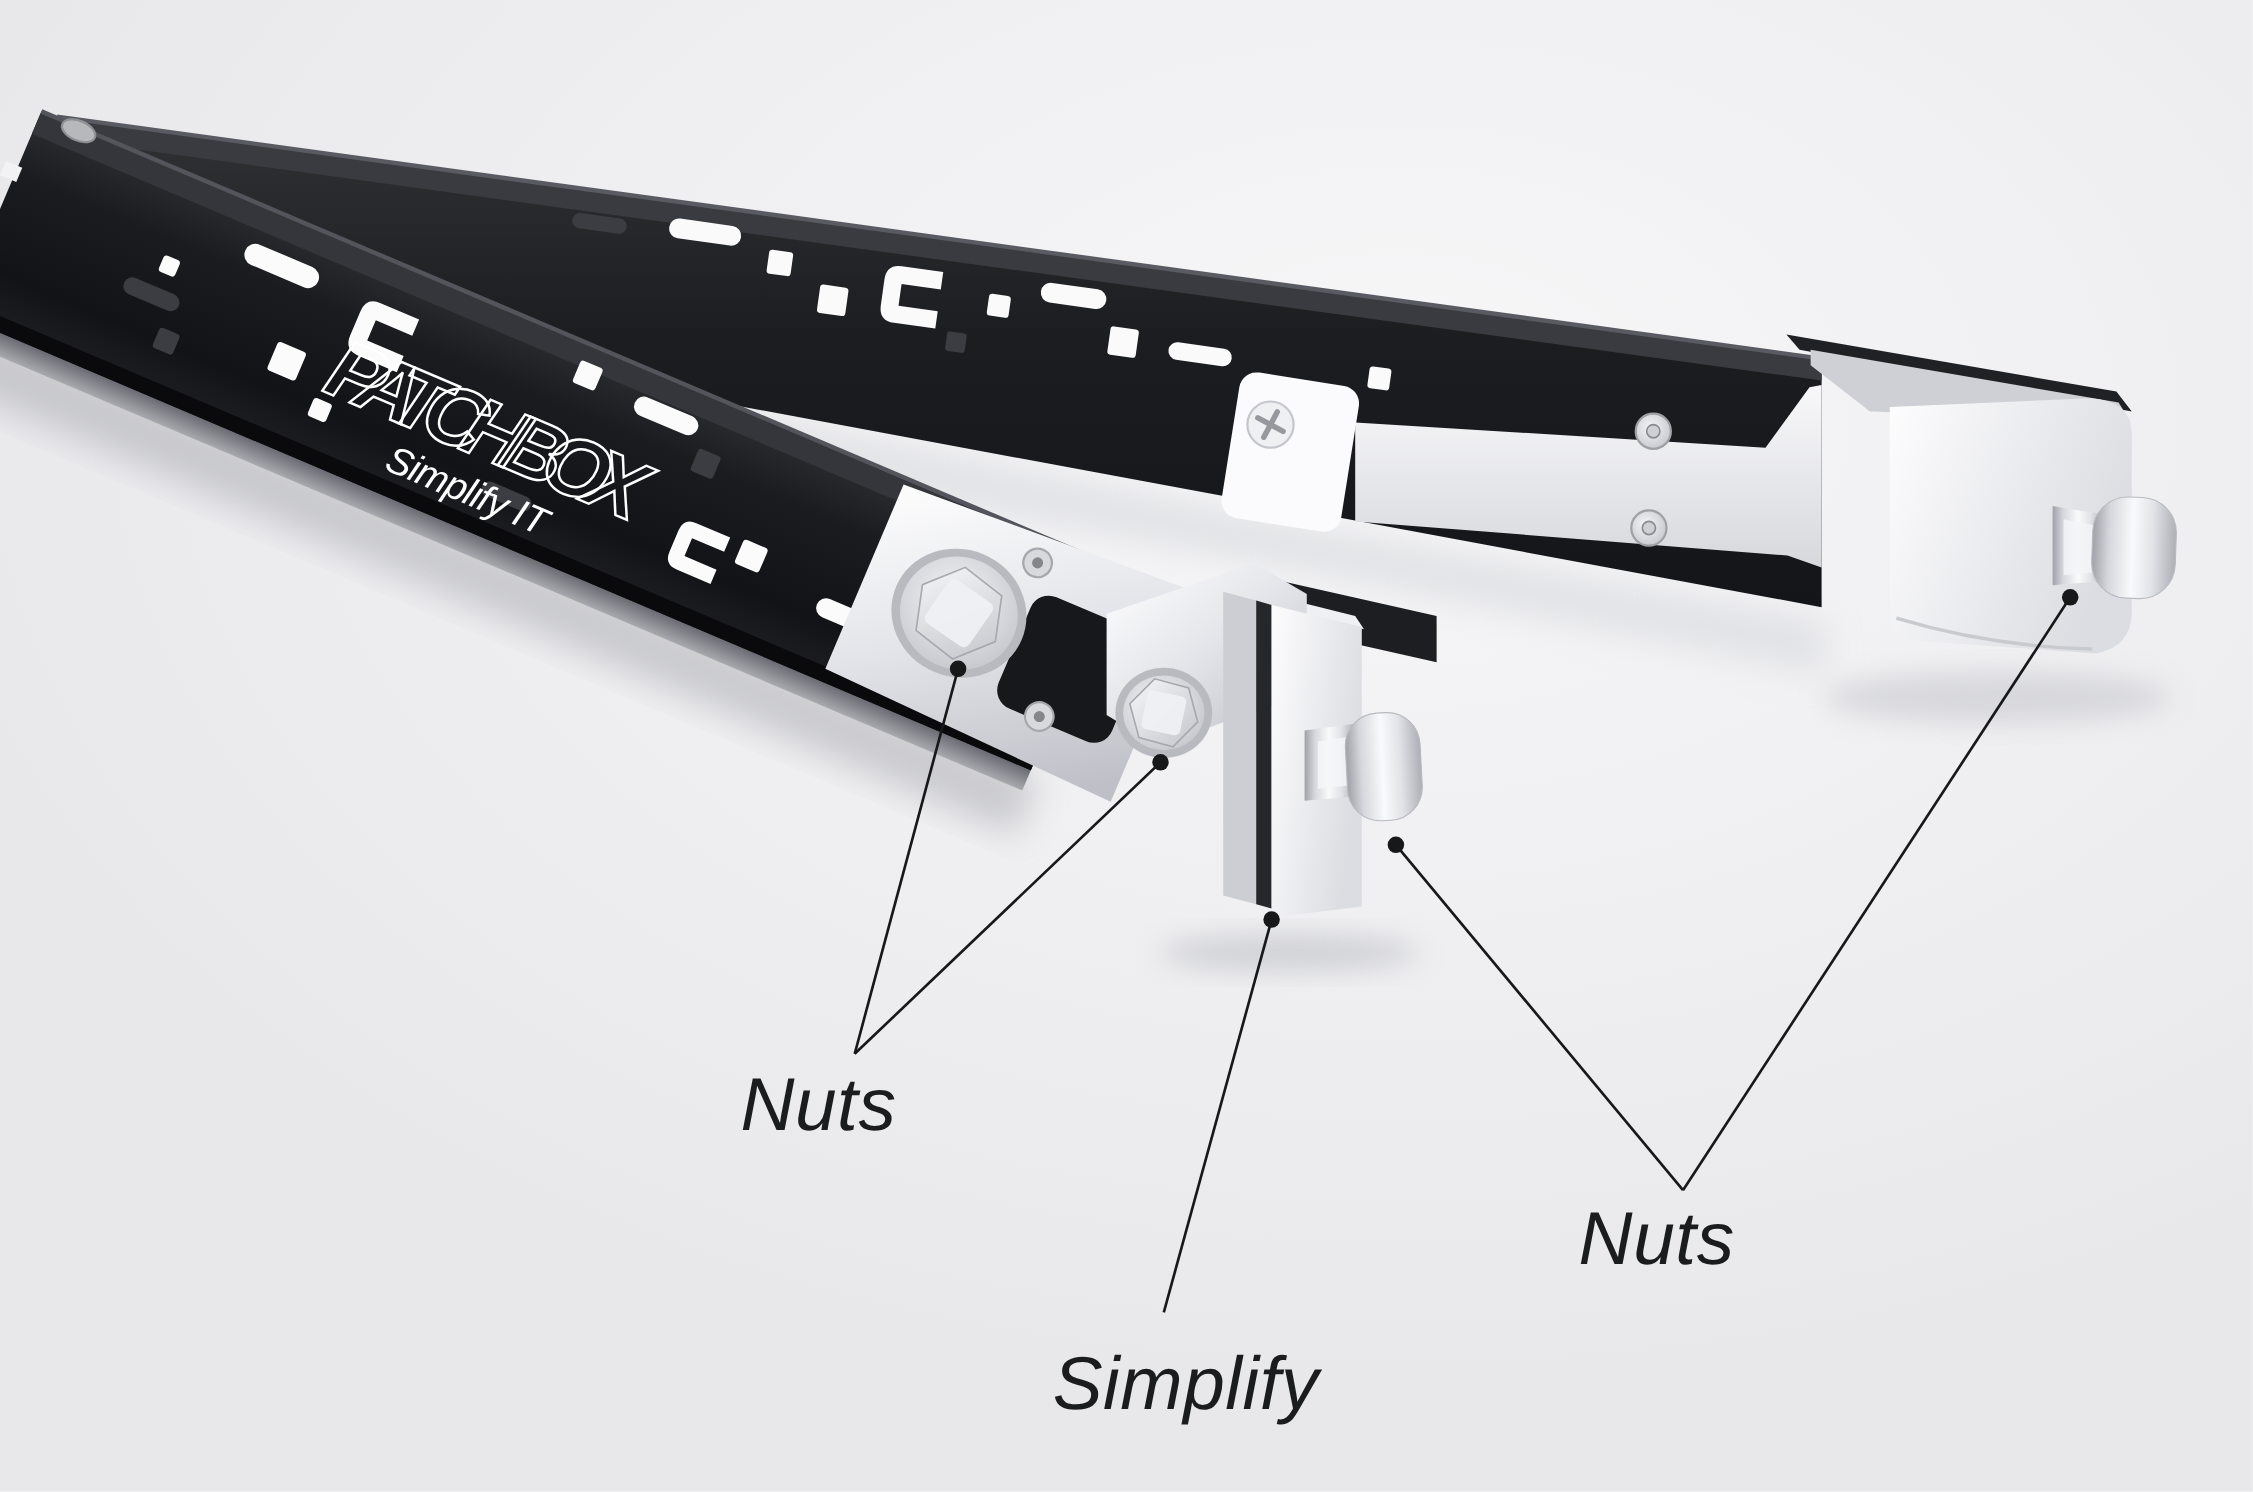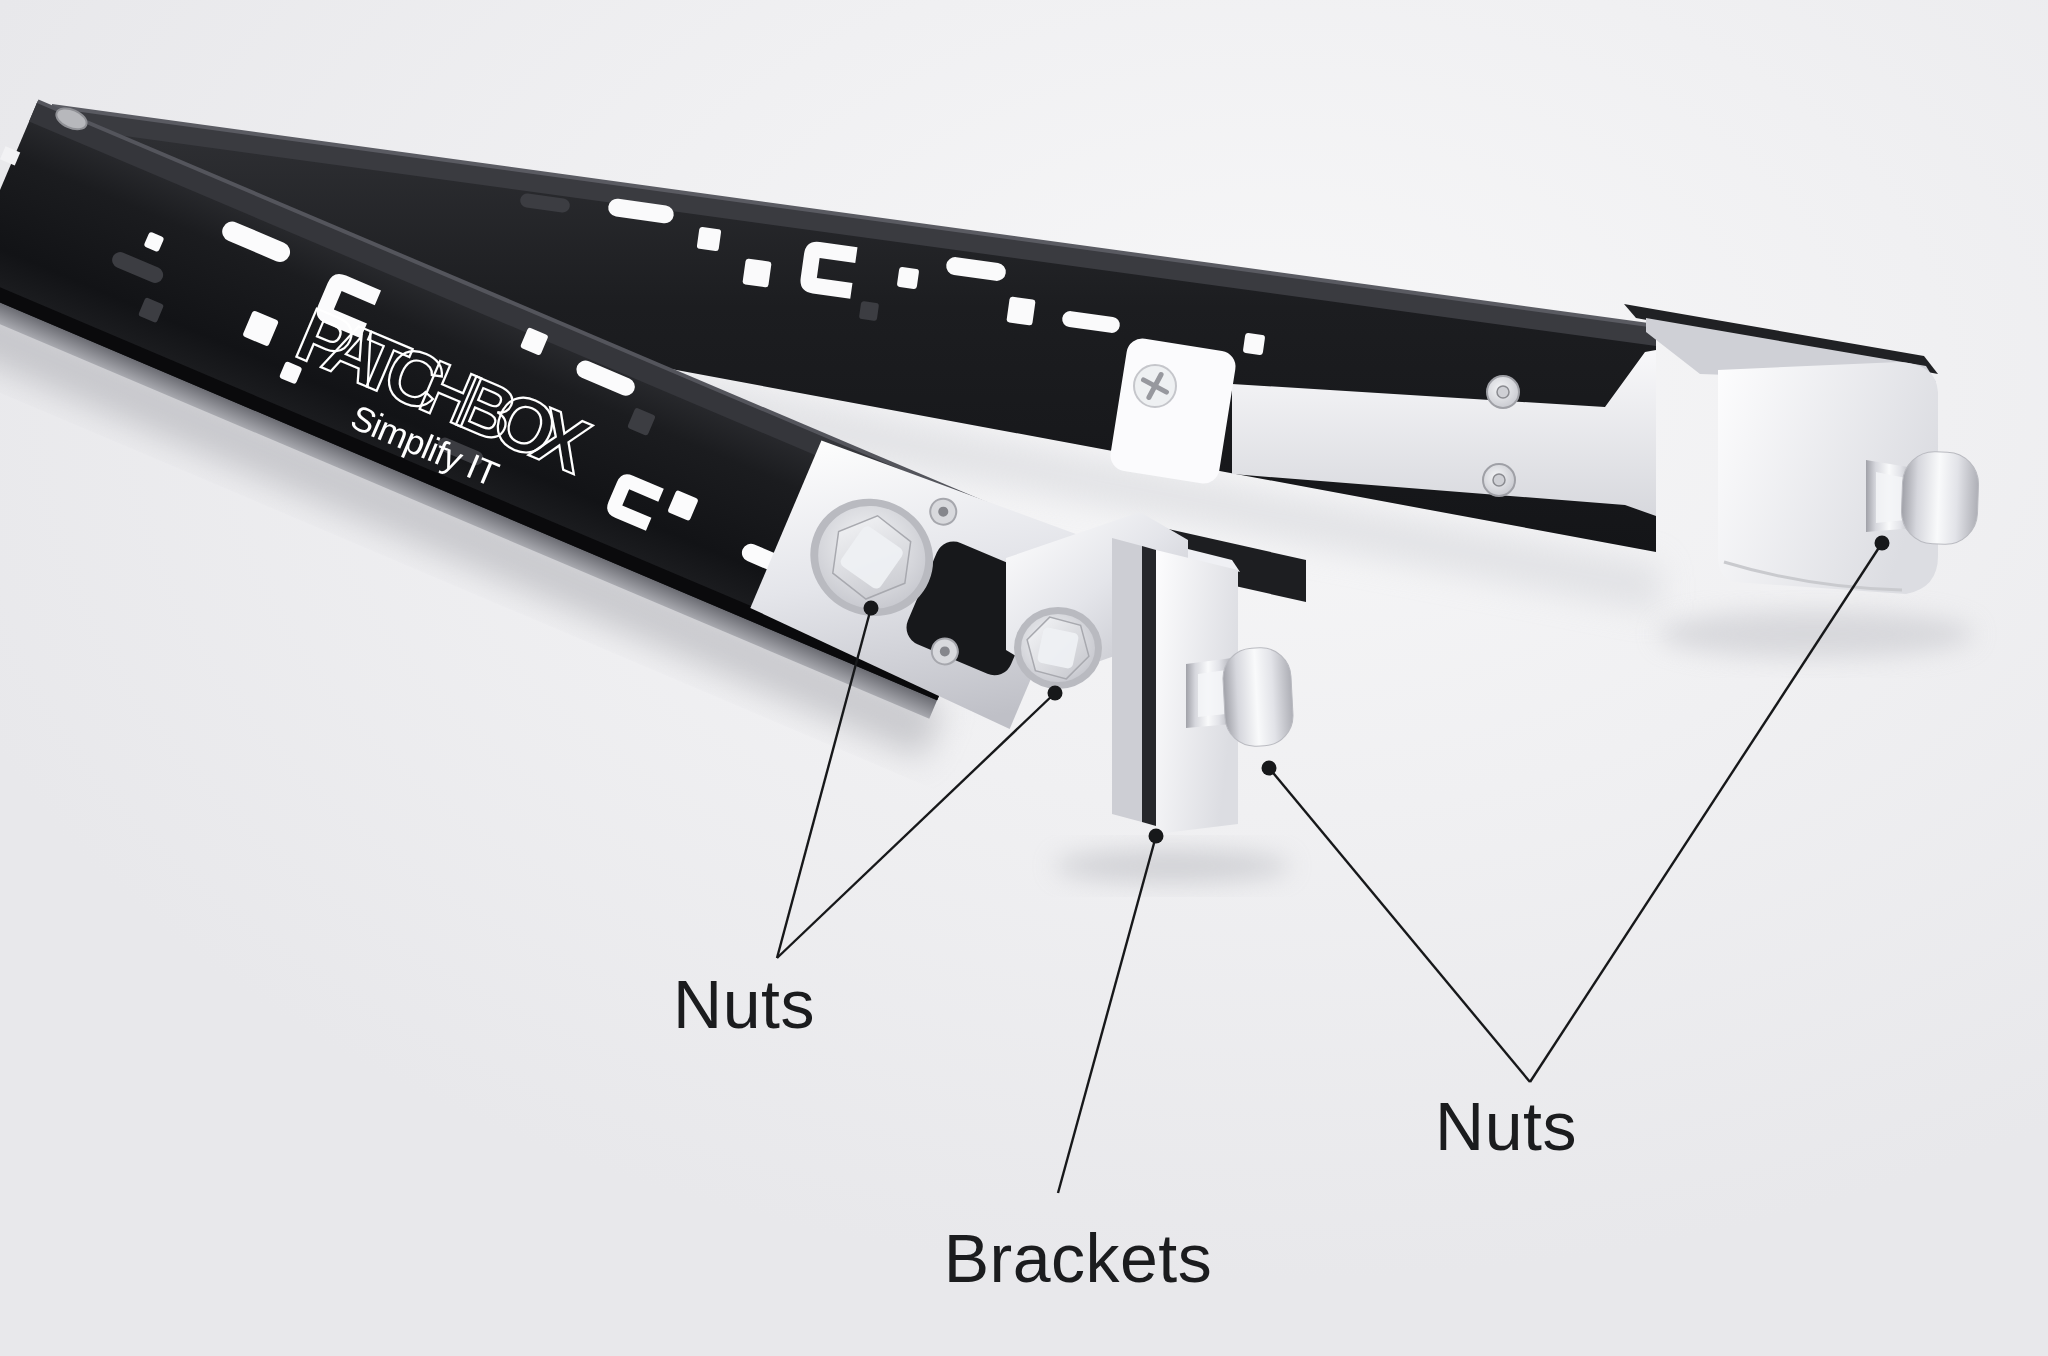--- a/index.html
+++ b/index.html
@@ -1,21 +1,21 @@
 <!DOCTYPE html>
 <html><head>
 <meta charset="utf-8">
 <style>
   html,body{margin:0;padding:0;}
   body{
     width:2048px;height:1356px;overflow:hidden;position:relative;
     background:radial-gradient(1400px 900px at 62% 28%, #f7f7f8 0%, #f0f0f2 48%, #e8e8eb 100%);
     font-family:"Liberation Sans", sans-serif;
   }
-  #stage{position:absolute;left:0;top:0;width:2048px;height:956px;}
+  #stage{position:absolute;left:0;top:0;width:2048px;height:956px;font-style:italic;}
   svg{display:block;}
   .label{
     position:absolute;
     font-size:68px;
     line-height:1.0;
     color:#1b1c1e;
     letter-spacing:0.5px;
     transform:translateX(-50%);
     white-space:nowrap;
     user-select:none;
@@ -228,15 +228,15 @@
     <g>
       <line x1="1530" y1="1082" x2="1269" y2="768"></line>
       <line x1="1530" y1="1082" x2="1882" y2="543"></line>
       <circle cx="1269" cy="768" r="7.5" stroke="none"></circle>
       <circle cx="1882" cy="543" r="7.5" stroke="none"></circle>
     </g>
   </g>
 </svg>
 
   <div class="label" style="left:744px;top:970px;">Nuts</div>
-  <div class="label" style="left:1078px;top:1224px;">Brackets</div>
+  <div class="label" style="left:1078px;top:1224px;">Simplify</div>
   <div class="label" style="left:1506px;top:1092px;">Nuts</div>
 </div>
 
 </body></html>

